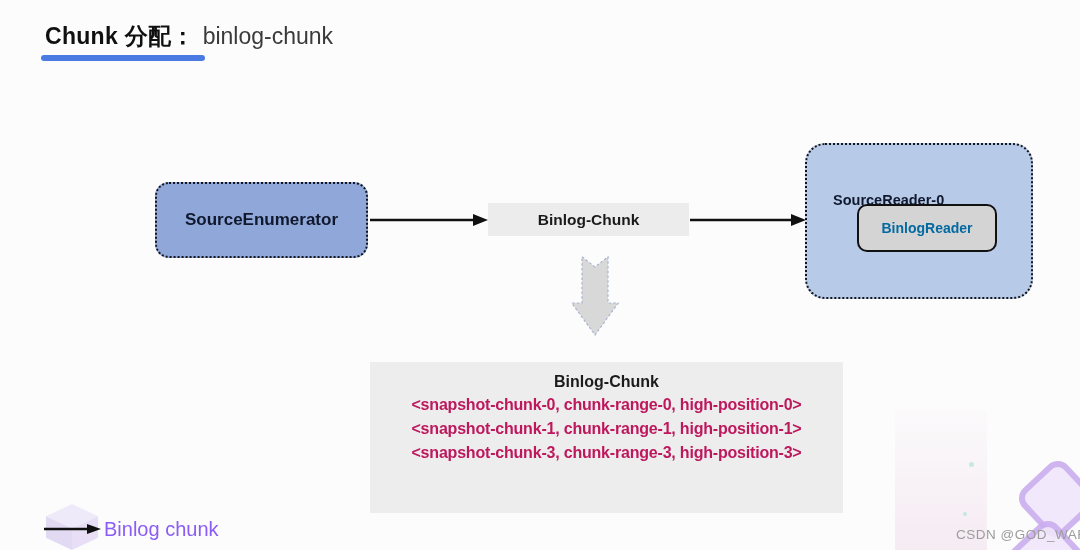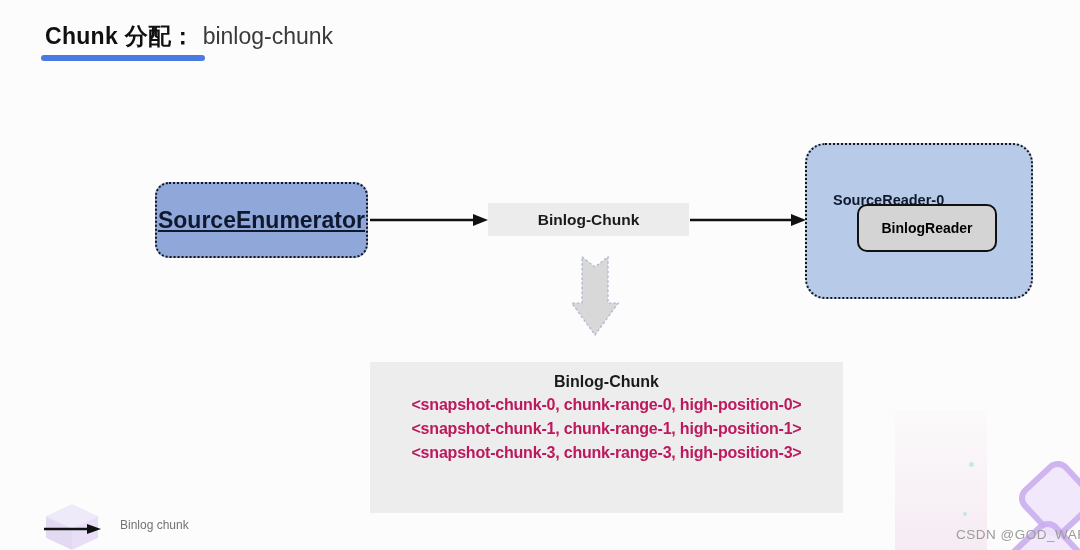--- a/index.html
+++ b/index.html
@@ -35,54 +35,54 @@
     position:absolute; left:41px; top:55px; width:164px; height:6px;
     border-radius:3px; z-index:2;
   }
 
   
   .node { position:absolute; z-index:2; }
   .enumerator {
     left:155px; top:182px; width:213px; height:76px;
     border:2.5px dotted #15151d; border-radius:14px;
     display:flex; align-items:center; justify-content:center;
-    font-weight:bold; font-size:23px; color:#10182e;text-decoration:underline;
+    font-weight:bold; font-size:17px; color:#10182e;
   }
   .reader {
     left:805px; top:143px; width:228px; height:156px;
     border:2.5px dotted #15151d; border-radius:20px;
   }
   .reader-title {
     position:absolute; left:26px; top:11px;
     font-weight:bold; font-size:14.5px; color:#10182e;margin-top:36px;
   }
   .binlog-reader {
     position:absolute; left:50px; top:59px; width:140px; height:48px;
     border:2.5px solid #111; border-radius:10px;
     display:flex; align-items:center; justify-content:center;
-    font-weight:bold; font-size:14px; color:#000000;
+    font-weight:bold; font-size:14px; color:#0369a1;
   }
   .chunk-label {
     left:488px; top:203px; width:201px; height:33px;
     display:flex; align-items:center; justify-content:center;
     font-weight:bold; font-size:15.5px; color:#1a1a1a;
   }
   .detail-box {
     left:370px; top:362px; width:473px; height:151px;
     background:#ededed; text-align:center; padding-top:9px;
   }
   .detail-title { font-weight:bold; font-size:16px; color:#1b1b1b; line-height:22px; }
   .detail-line  { font-weight:bold; font-size:16px; color:#be185d; line-height:24px; letter-spacing:-0.2px; white-space:nowrap; }
 
   .arrow-svg { position:absolute; z-index:2; }
 
   
   .legend-label {
-    position:absolute; left:120px; top:518px; z-index:2;
-    font-size:12px; color:#737373;
+    position:absolute; left:104px; top:518px; z-index:2;
+    font-size:20px; color:#8b5cf6;
   }
 
   
   .watermark {
     position:absolute; left:956px; top:527px; z-index:3;
     font-size:13.5px; color:#9c9c9c; letter-spacing:.5px; white-space:nowrap;
   }
 </style>
 </head>
 <body>

